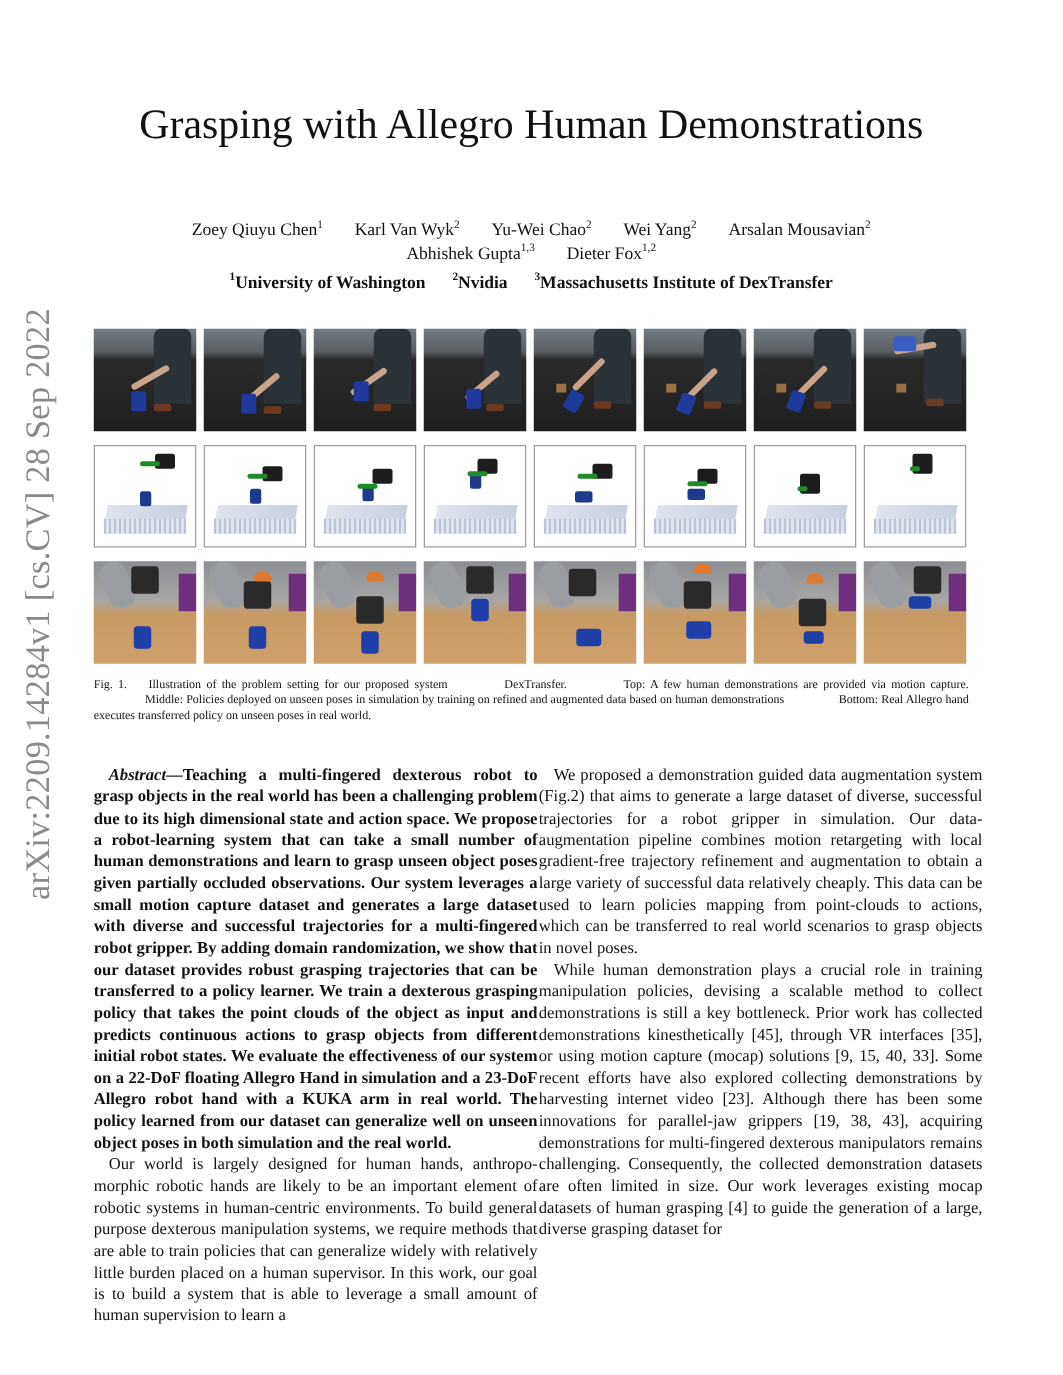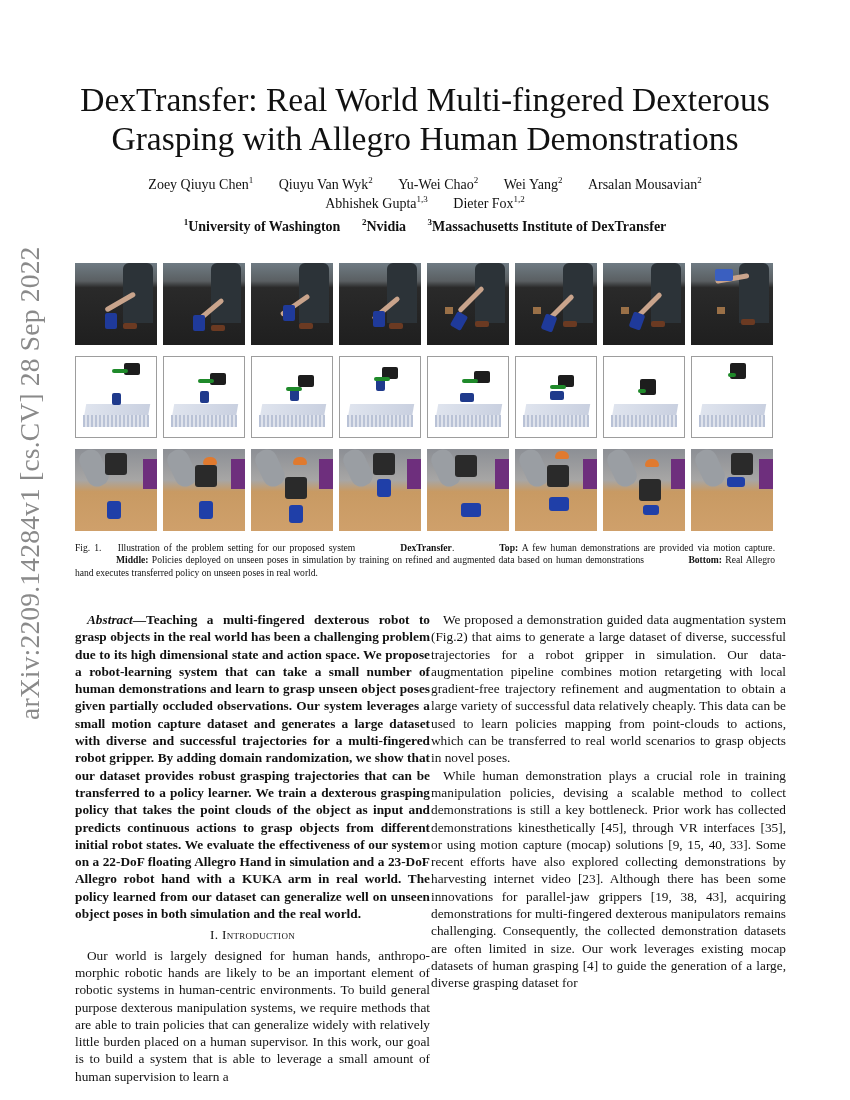--- a/index.html
+++ b/index.html
@@ -57,48 +57,47 @@
     .thumb.photo-robot .purple { position: absolute; right: 0; top: 10px; width: 14px; height: 30px; background: #6e2f7d; }
     .thumb.photo-robot .arm { position: absolute; left: 8px; top: 0; width: 22px; height: 38px; background: #9a9ea3; border-radius: 10px; transform: rotate(-25deg); }
     .thumb.photo-robot .hand { position: absolute; width: 22px; height: 22px; background: #2a2a2a; border-radius: 3px; }
     .thumb.photo-robot .can { position: absolute; width: 14px; height: 18px; background: #1f3fa8; border-radius: 3px; }
     .thumb.photo-robot .cap { position: absolute; width: 14px; height: 8px; background: #e07a2f; border-radius: 6px 6px 2px 2px; }
 
     .caption {
       position: absolute; left: 75px; width: 700px; top: 542px;
       font-size: 9.6px; line-height: 12.3px; text-align: justify;
     }
-    .caption b { font-weight: bold; margin-left: 41px; }
+    .caption b { font-weight: normal; margin-left: 41px; }
 
     .col { position: absolute; top: 611px; width: 355px; font-size: 13.3px; line-height: 17.3px; text-align: justify; }
     .col.left { left: 75px; }
     .col.right { left: 431px; }
     .col p { margin: 0; }
     .indent { text-indent: 12px; }
     .abstract { font-weight: bold; }
     .abstract i { font-weight: bold; font-style: italic; }
     .section-heading {
       text-align: center; font-size: 13.3px; margin: 4px 0 3px 0; letter-spacing: 0.3px;
     }
     .section-heading .sc { font-variant: small-caps; }
   </style>
 </head>
 <body>
 
 <div class="arxiv-stamp">arXiv:2209.14284v1  [cs.CV]  28 Sep 2022</div>
 
 <div class="title">
-  <div>DexTransfer: Real World Multi-fingered Dexterous</div>
   <div>Grasping with Allegro Human Demonstrations</div>
 </div>
 
 <div class="authors">
   <div>
     <span class="author"><span>Zoey Qiuyu Chen</span><sup>1</sup></span>
-    <span class="author"><span>Qiuyu Van Wyk</span><sup>2</sup></span>
+    <span class="author"><span>Karl Van Wyk</span><sup>2</sup></span>
     <span class="author"><span>Yu-Wei Chao</span><sup>2</sup></span>
     <span class="author"><span>Wei Yang</span><sup>2</sup></span>
     <span class="author"><span>Arsalan Mousavian</span><sup>2</sup></span>
   </div>
   <div>
     <span class="author"><span>Abhishek Gupta</span><sup>1,3</sup></span>
     <span class="author"><span>Dieter Fox</span><sup>1,2</sup></span>
   </div>
 </div>
 
@@ -278,22 +277,19 @@
   </div>
 </div>
 
 <div class="caption">
   <span>Fig. 1.</span>&nbsp;&nbsp;&nbsp;
   <span>Illustration of the problem setting for our proposed system </span><b>DexTransfer</b><span>. </span><b>Top:</b><span> A few human demonstrations are provided via motion capture. </span><b>Middle:</b><span> Policies deployed on unseen poses in simulation by training on refined and augmented data based on human demonstrations </span><b>Bottom:</b><span> Real Allegro hand executes transferred policy on unseen poses in real world.</span>
 </div>
 
 <div class="col left">
   <p class="abstract indent"><i>Abstract</i><span>—Teaching a multi-fingered dexterous robot to grasp objects in the real world has been a challenging problem due to its high dimensional state and action space. We propose a robot-learning system that can take a small number of human demonstrations and learn to grasp unseen object poses given partially occluded observations. Our system leverages a small motion capture dataset and generates a large dataset with diverse and successful trajectories for a multi-fingered robot gripper. By adding domain randomization, we show that our dataset provides robust grasping trajectories that can be transferred to a policy learner. We train a dexterous grasping policy that takes the point clouds of the object as input and predicts continuous actions to grasp objects from different initial robot states. We evaluate the effectiveness of our system on a 22-DoF floating Allegro Hand in simulation and a 23-DoF Allegro robot hand with a KUKA arm in real world. The policy learned from our dataset can generalize well on unseen object poses in both simulation and the real world.</span></p>
-  <div class="section-heading">
-    <span>I.</span> <span class="sc">Introduction</span>
-  </div>
   <p class="indent">Our world is largely designed for human hands, anthropo­morphic robotic hands are likely to be an important element of robotic systems in human-centric environments. To build general purpose dexterous manipulation systems, we require methods that are able to train policies that can generalize widely with relatively little burden placed on a human super­visor. In this work, our goal is to build a system that is able to leverage a small amount of human supervision to learn a</p>
 </div>
 
 <div class="col right">
   <p class="indent">We proposed a demonstration guided data augmentation system (Fig.2) that aims to generate a large dataset of diverse, successful trajectories for a robot gripper in simulation. Our data-augmentation pipeline combines motion retargeting with local gradient-free trajectory refinement and augmentation to obtain a large variety of successful data relatively cheaply. This data can be used to learn policies mapping from point-clouds to actions, which can be transferred to real world scenarios to grasp objects in novel poses.</p>
   <p class="indent">While human demonstration plays a crucial role in train­ing manipulation policies, devising a scalable method to collect demonstrations is still a key bottleneck. Prior work has collected demonstrations kinesthetically [45], through VR interfaces [35], or using motion capture (mocap) solutions [9, 15, 40, 33]. Some recent efforts have also explored collecting demonstrations by harvesting internet video [23]. Although there has been some innovations for parallel-jaw grippers [19, 38, 43], acquiring demonstrations for multi-fingered dexterous manipulators remains challenging. Consequently, the collected demonstration datasets are often limited in size. Our work leverages existing mocap datasets of human grasping [4] to guide the generation of a large, diverse grasping dataset for</p>
 </div>
 
 </body></html>

